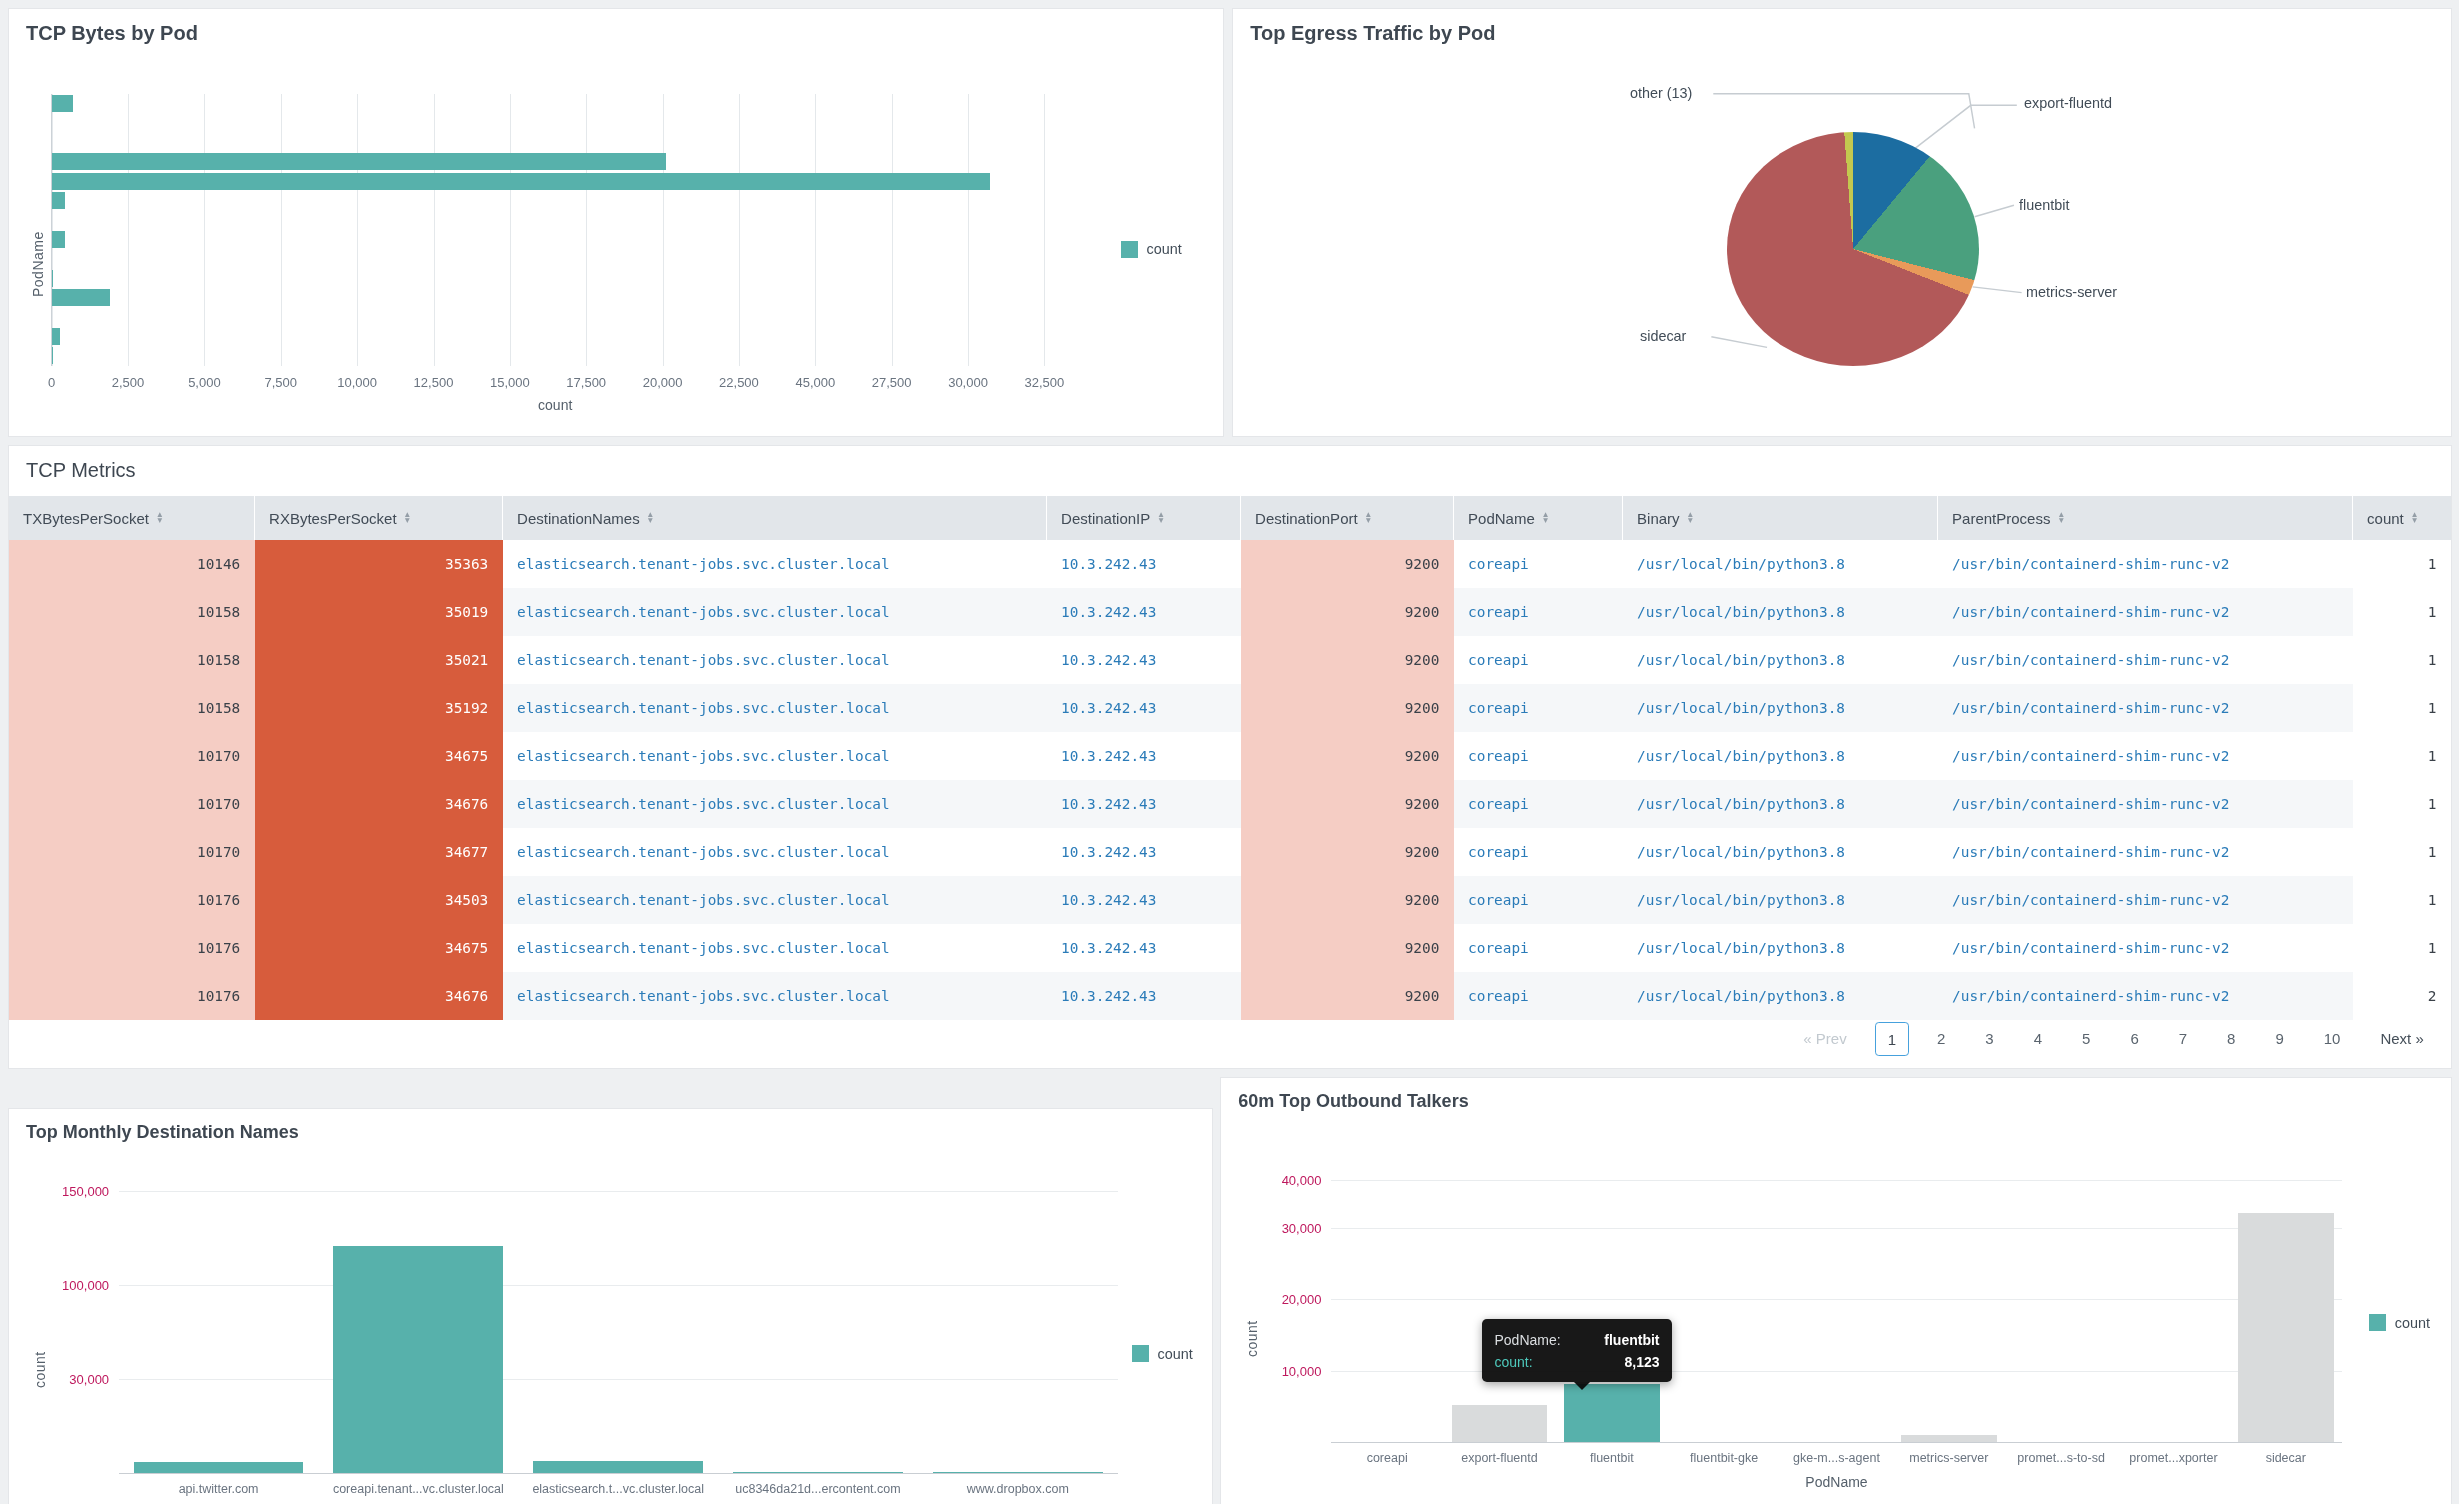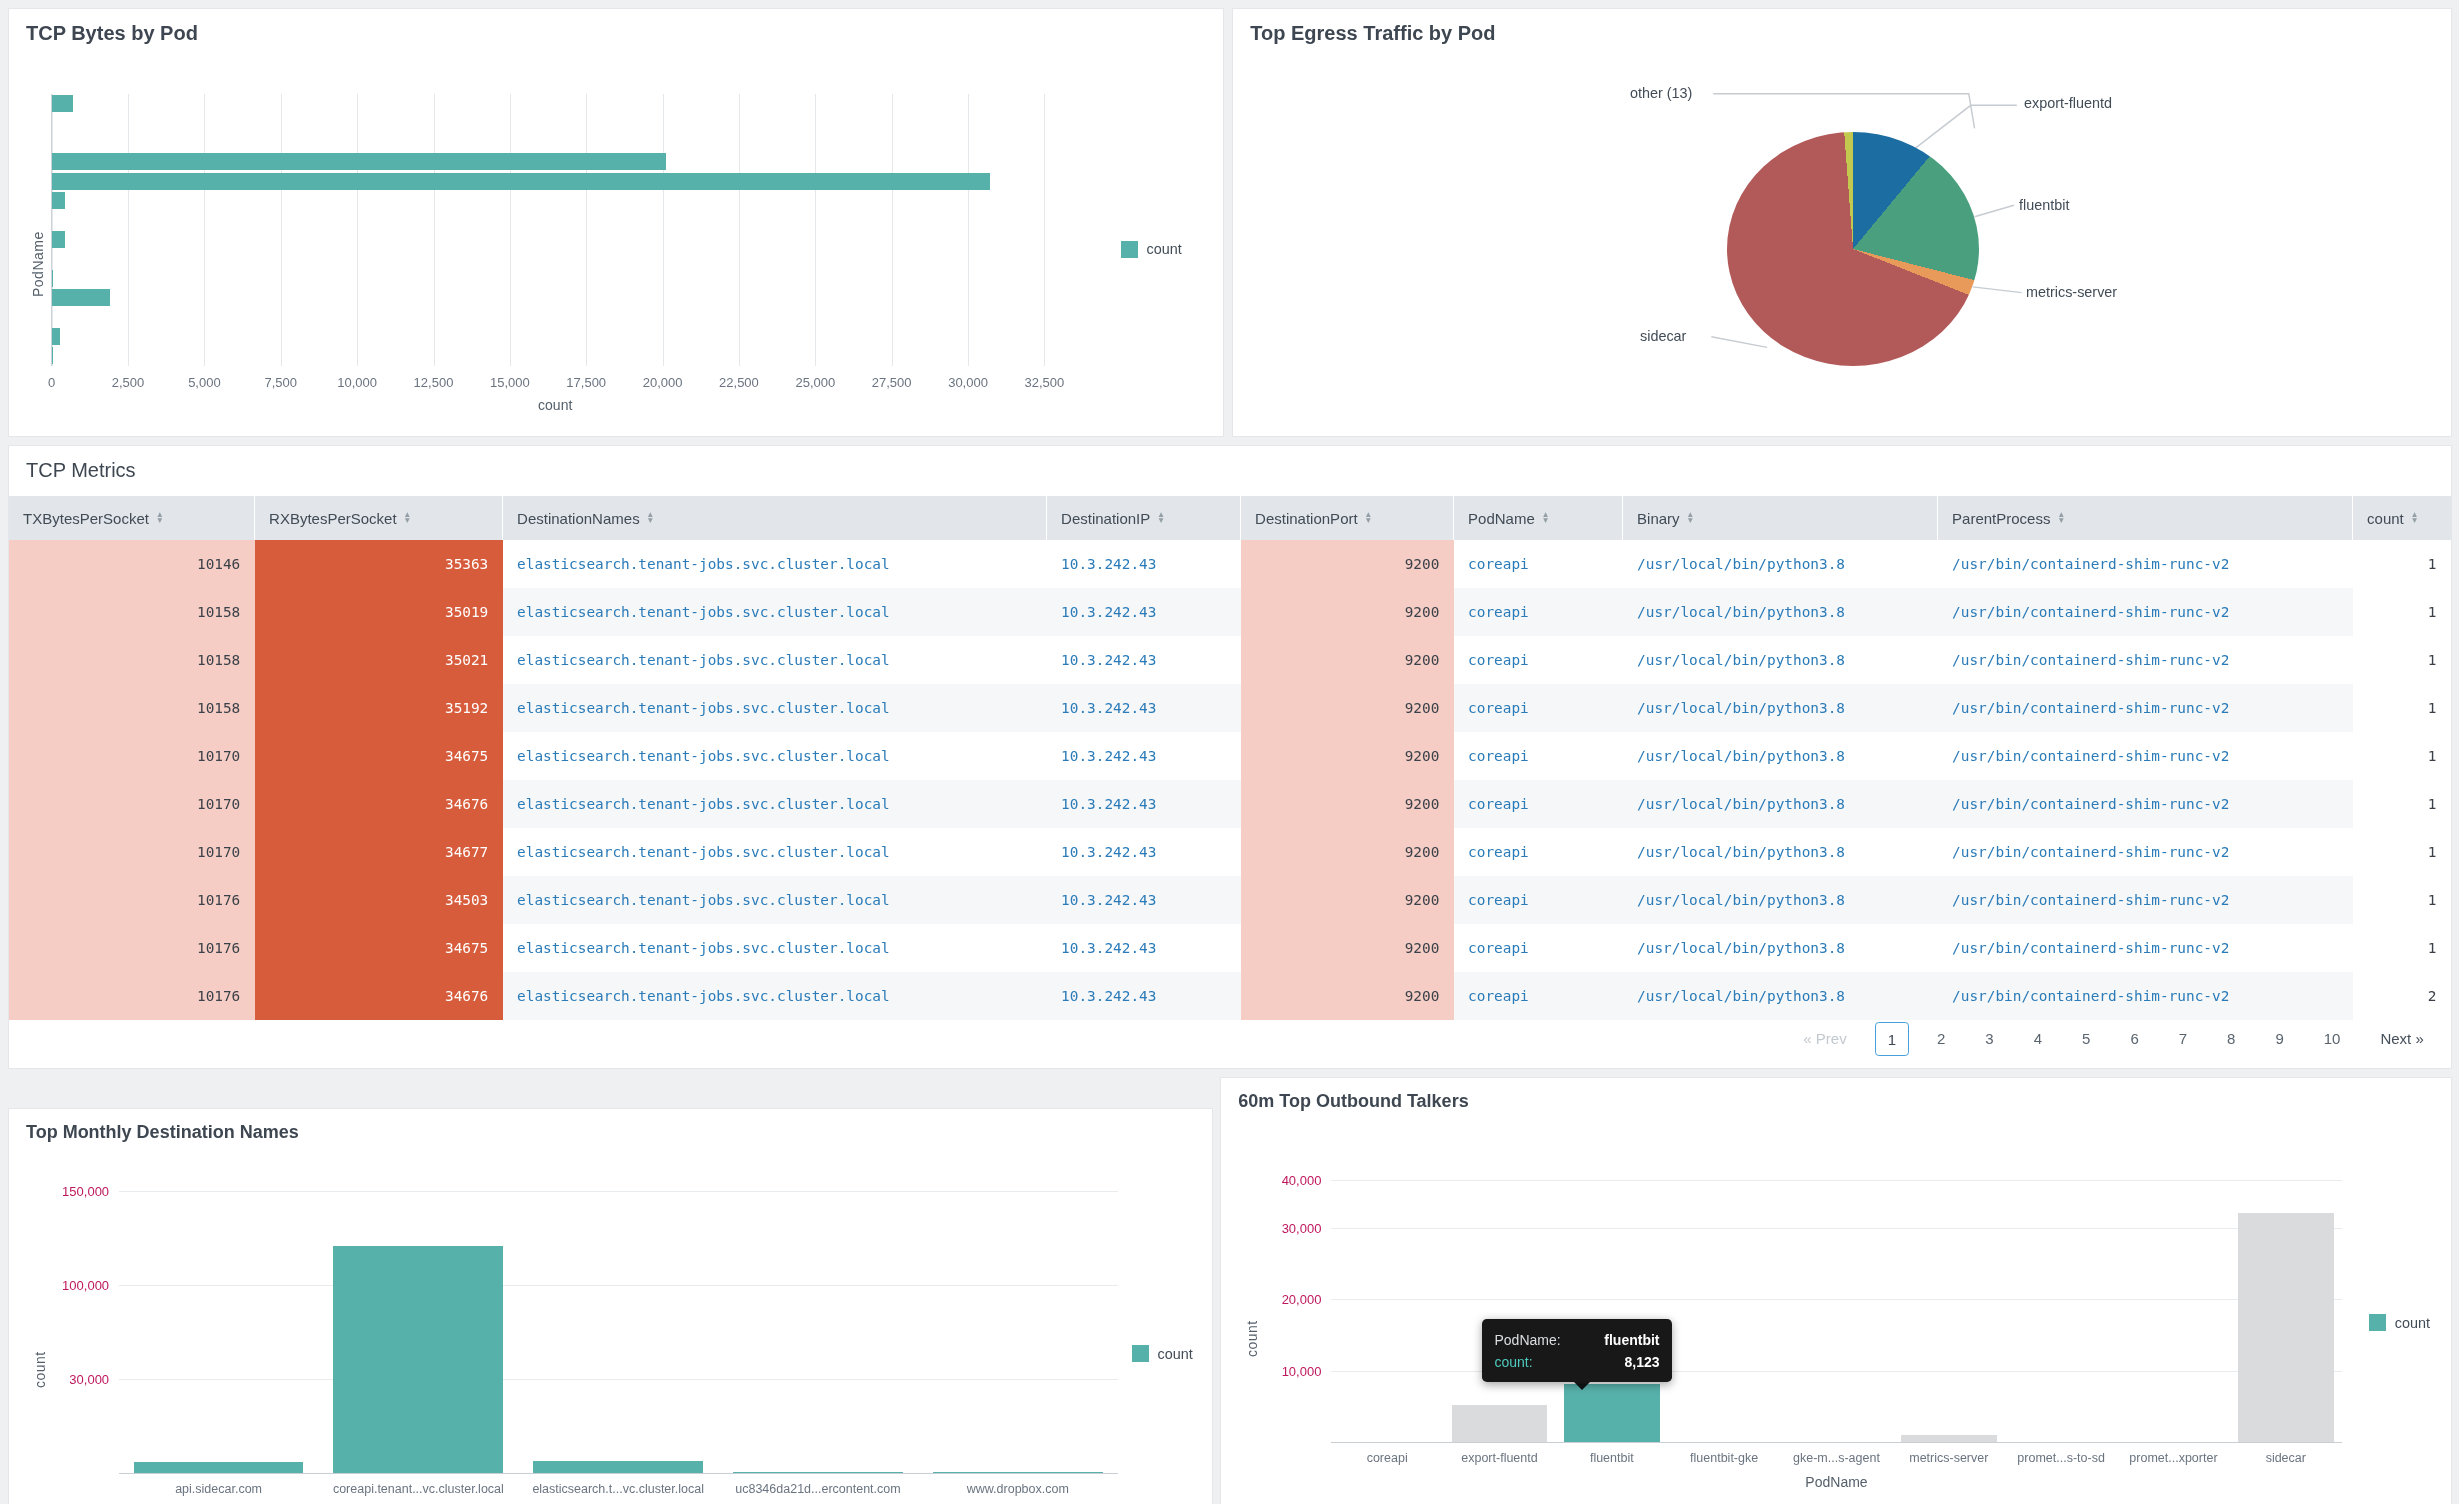--- a/index.html
+++ b/index.html
@@ -114,21 +114,21 @@
       <div class="xtick0" style="left: 37.8788%;">12,500</div>
       <div class="gridv" style="left: 45.4545%;"></div>
       <div class="xtick0" style="left: 45.4545%;">15,000</div>
       <div class="gridv" style="left: 53.0303%;"></div>
       <div class="xtick0" style="left: 53.0303%;">17,500</div>
       <div class="gridv" style="left: 60.6061%;"></div>
       <div class="xtick0" style="left: 60.6061%;">20,000</div>
       <div class="gridv" style="left: 68.1818%;"></div>
       <div class="xtick0" style="left: 68.1818%;">22,500</div>
       <div class="gridv" style="left: 75.7576%;"></div>
-      <div class="xtick0" style="left: 75.7576%;">25,000</div>
+      <div class="xtick0" style="left: 75.7576%;">45,000</div>
       <div class="gridv" style="left: 83.3333%;"></div>
       <div class="xtick0" style="left: 83.3333%;">27,500</div>
       <div class="gridv" style="left: 90.9091%;"></div>
       <div class="xtick0" style="left: 90.9091%;">30,000</div>
       <div class="gridv" style="left: 98.4848%;"></div>
       <div class="xtick0" style="left: 98.4848%;">32,500</div>
       <div class="bar-h" style="top: 1px; width: 21px; background: rgb(87, 177, 171);"></div>
       <div class="bar-h" style="top: 59px; width: 614px; background: rgb(87, 177, 171);"></div>
       <div class="bar-h" style="top: 79px; width: 938px; background: rgb(87, 177, 171);"></div>
       <div class="bar-h" style="top: 98px; width: 13px; background: rgb(87, 177, 171);"></div>
@@ -381,21 +381,21 @@
           <div class="vbar" style="height: 4%; background: rgb(87, 177, 171);"></div>
         </div>
         <div class="colslot">
           <div class="vbar" style="height: 0.3%; background: rgb(87, 177, 171);"></div>
         </div>
         <div class="colslot">
           <div class="vbar" style="height: 0.3%; background: rgb(87, 177, 171);"></div>
         </div>
       </div>
       <div class="xcats">
-        <div class="xcat">api.sidecar.com</div>
+        <div class="xcat">api.twitter.com</div>
         <div class="xcat">coreapi.tenant...vc.cluster.local</div>
         <div class="xcat">elasticsearch.t...vc.cluster.local</div>
         <div class="xcat">uc8346da21d...ercontent.com</div>
         <div class="xcat">www.dropbox.com</div>
       </div>
     </div>
   <div class="axis-label-x">DestinationNames</div>
   <div class="axis-label-y ylabelc">count</div>
   <div class="legend" id="legend-bl">
     <span class="swatch" style="background: rgb(87, 177, 171);"></span>

